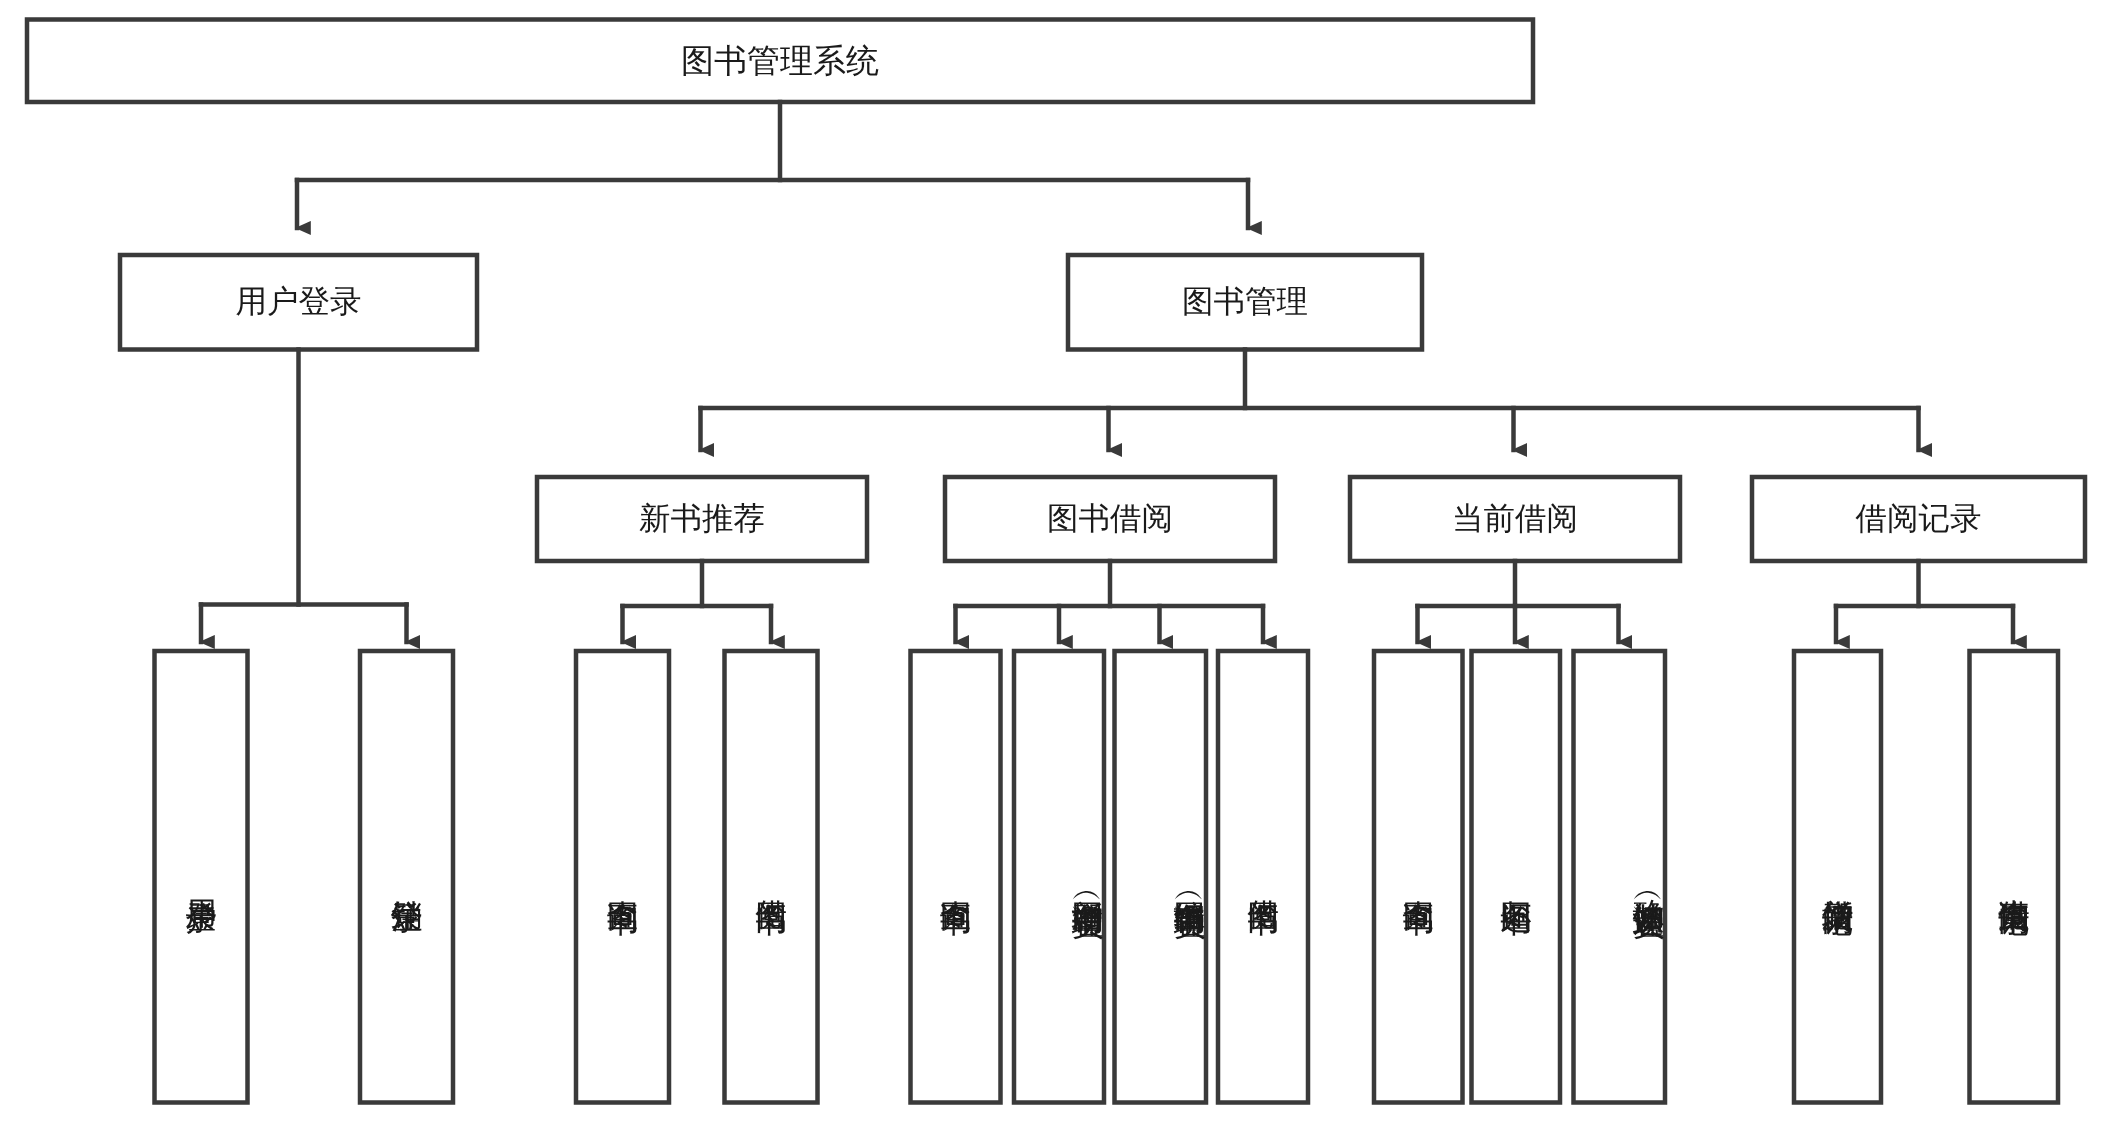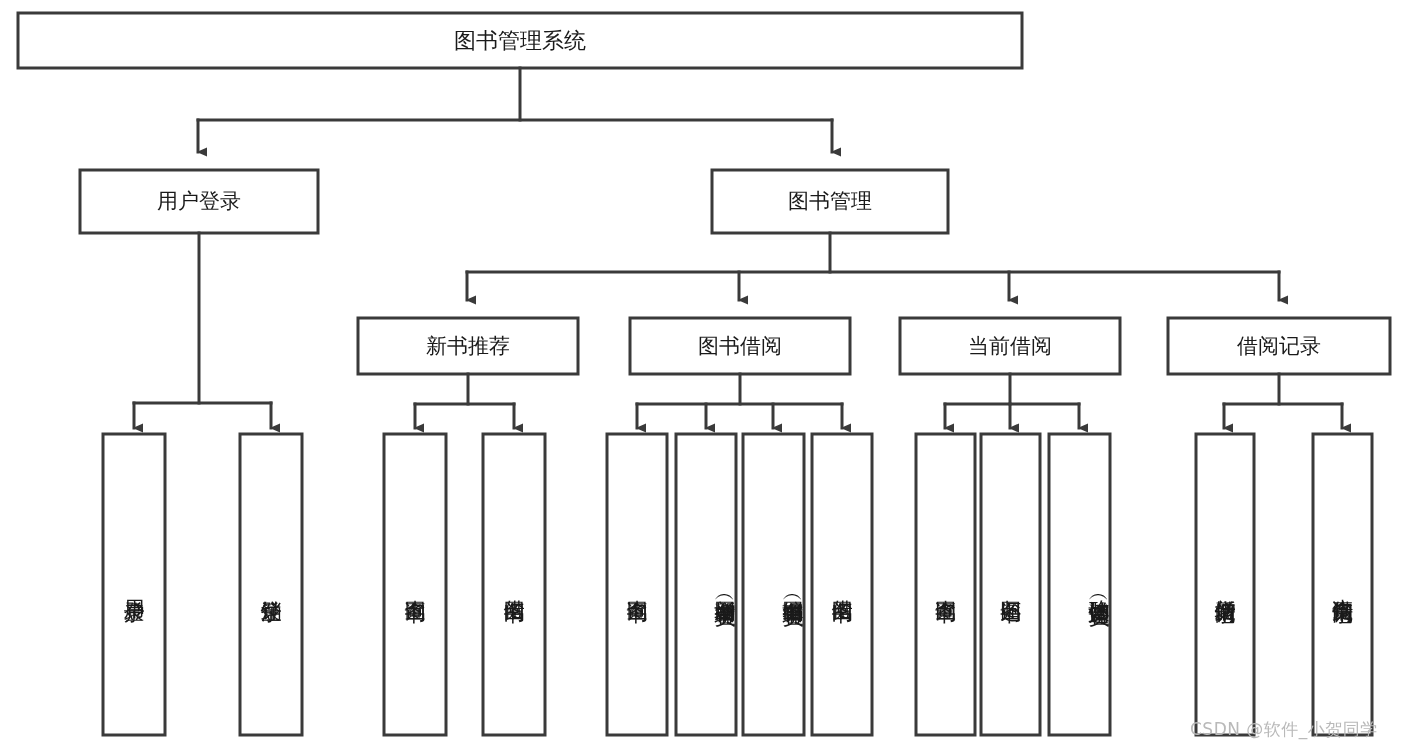--- a/index.html
+++ b/index.html
@@ -175,15 +175,14 @@
   <div class="vlabel" style="left:743px; top:440px; width:61px; height:295px; display:flex; align-items:flex-start; justify-content:center;">编辑图书（管理员）</div>
   <div class="vlabel" style="left:812px; top:434px; width:60px; height:301px; display:flex; align-items:center; justify-content:center;">借阅图书</div>
 
   <div class="vlabel" style="left:916px; top:434px; width:59px; height:301px; display:flex; align-items:center; justify-content:center;">查询图书</div>
   <div class="vlabel" style="left:981px; top:434px; width:59px; height:301px; display:flex; align-items:center; justify-content:center;">归还图书</div>
   <div class="vlabel" style="left:1049px; top:440px; width:61px; height:295px; display:flex; align-items:flex-start; justify-content:center;">确认归还（管理员）</div>
 
   <div class="vlabel" style="left:1196px; top:434px; width:58px; height:301px; display:flex; align-items:center; justify-content:center;">新增借阅记录</div>
   <div class="vlabel" style="left:1313px; top:434px; width:59px; height:301px; display:flex; align-items:center; justify-content:center;">查询借阅记录</div>
 
-  <div class="watermark" style="left:1190px; top:718px;">CSDN @软件_小贺同学</div>
 
 </div>
 
 </body></html>

